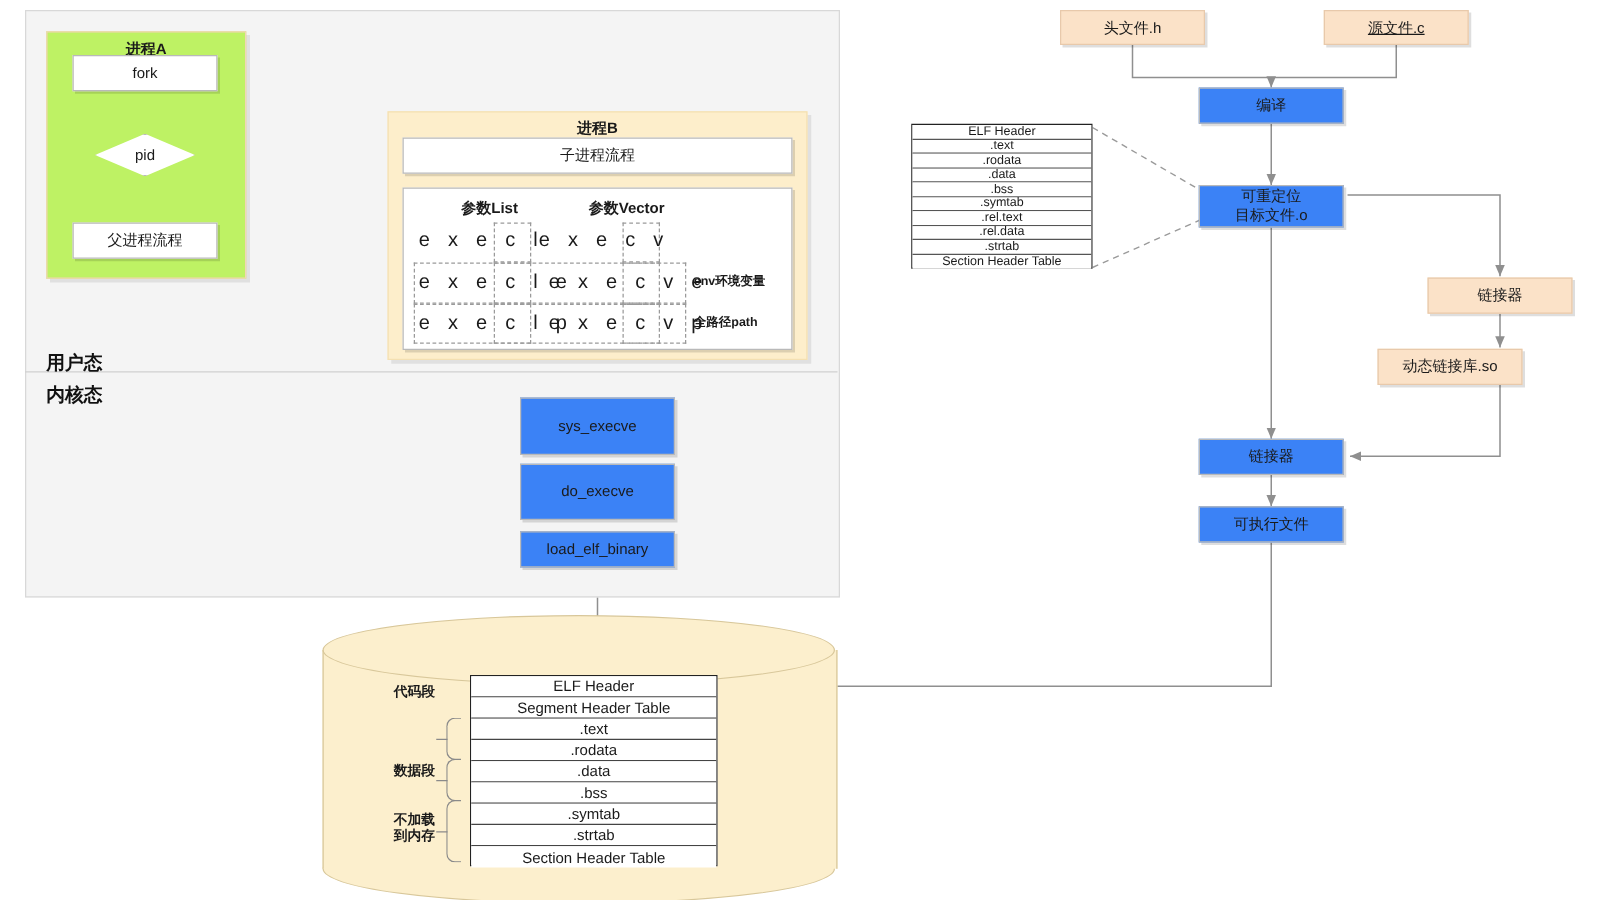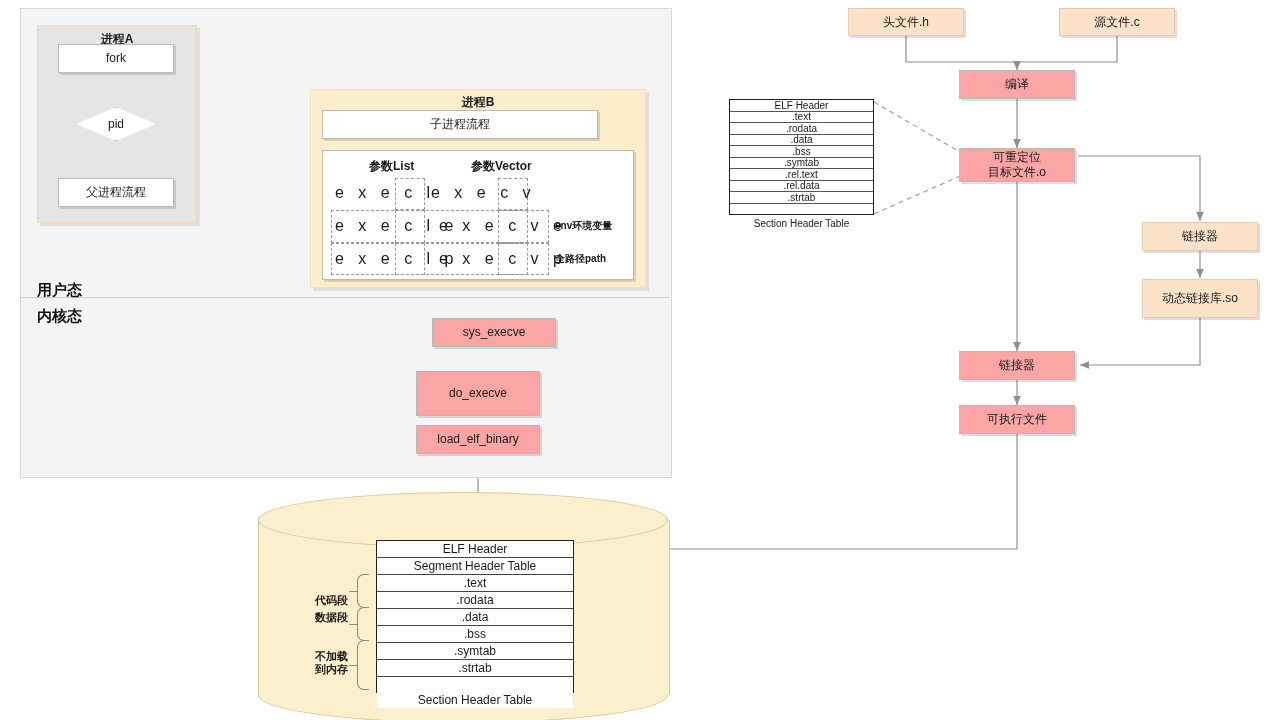--- a/index.html
+++ b/index.html
@@ -8,46 +8,46 @@
   .abs{position:absolute;}
   
   #left-panel{left:20px;top:8px;width:650px;height:468px;background:#f4f4f4;border:1px solid #d8d8d8;}
   #mode-divider{left:20px;top:297px;width:650px;height:1px;background:#cfcfcf;}
   .mode-label{font-size:15px;font-weight:bold;color:#111;}
   #label-user{left:37px;top:281px;}
   #label-kernel{left:37px;top:307px;}
   
   .box{box-sizing:border-box;display:flex;align-items:center;justify-content:center;
        text-align:center;font-size:12px;line-height:1.25;
-       border:1px solid #b9b9b9;background:#fca5a5;
+       border:1px solid #b9b9b9;background:#3b82f6;
        box-shadow:2px 2px 0 0 rgba(0,0,0,0.13);}
   .box.white{background:#ffffff;}
   .box.orange{background:#fbe2c8;border-color:#e8c9ab;}
   .group{box-sizing:border-box;}
-  .group.procA{background:#e5e5e5;border:1px solid #f3d4b6;box-shadow:3px 3px 0 0 rgba(0,0,0,0.08);}
+  .group.procA{background:#bef264;border:1px solid #f3d4b6;box-shadow:3px 3px 0 0 rgba(0,0,0,0.08);}
   .group.procB{background:#fdeecb;border:1px solid #f4e0b2;box-shadow:3px 3px 0 0 rgba(0,0,0,0.08);}
   .group-title{font-size:12px;font-weight:bold;text-align:center;width:100%;}
   
   .diamond{width:80px;height:34px;position:relative;}
   .diamond .shape{position:absolute;inset:0;background:#fff;border:1px solid #b9b9b9;
     transform:skew(0deg);clip-path:polygon(50% 0,100% 50%,50% 100%,0 50%);
     box-shadow:2px 2px 0 0 rgba(0,0,0,0.12);}
   .diamond .txt{position:absolute;inset:0;display:flex;align-items:center;justify-content:center;
     font-size:12px;text-align:center;}
   
   .exec-wrap{position:absolute;}
   .exec-head{font-size:12px;font-weight:bold;position:absolute;}
   .exec-cell{position:absolute;font-size:16px;letter-spacing:5px;white-space:pre;}
   .dash{position:absolute;border:1px dashed #9a9a9a;box-sizing:border-box;}
   .exec-note{position:absolute;font-size:10px;font-weight:bold;}
   
   .elf{position:absolute;border:1px solid #222;box-sizing:border-box;background:#fff;}
   .elf .row{box-sizing:border-box;border-bottom:1px solid #555;display:flex;align-items:center;
     justify-content:center;font-size:10px;background:#fff;}
-  .elf .row:last-child{border-bottom:none;margin-top:14px;}
+  .elf .row:last-child{border-bottom:none;}
   .elf2 .row{font-size:12px;border-bottom:1px solid #444;}
   
   #cylinder-body{left:258px;top:520px;width:410px;height:175px;background:#fcefcd;
     border-left:1px solid #d8c79a;border-right:1px solid #d8c79a;}
   #cylinder-top{left:258px;top:492px;width:410px;height:56px;background:#fcefcd;
     border:1px solid #d8c79a;border-radius:50%;box-sizing:border-box;}
   #cylinder-bottom{left:258px;top:667px;width:410px;height:56px;background:#fcefcd;
     border:1px solid #d8c79a;border-radius:50%;box-sizing:border-box;}
   .brace{position:absolute;font-size:11px;font-weight:bold;text-align:right;line-height:1.15;}
   .brace-curve{position:absolute;border:1px solid #8a8a8a;border-right:none;
@@ -118,21 +118,21 @@
   <div class="shape"></div>
   <div class="txt">pid</div>
 </div>
 <div class="abs box white" style="left:58px;top:178px;width:116px;height:29px;">
   <span>父进程流程</span>
 </div>
 
 <div class="abs group procB" style="left:310px;top:89px;width:336px;height:199px;">
   <div class="group-title" style="margin-top:4px;">进程B</div>
 </div>
-<div class="abs box white" style="left:322px;top:110px;width:276px;height:29px;">
+<div class="abs box white" style="left:322px;top:110px;width:312px;height:29px;">
   <span>子进程流程</span>
 </div>
 <div class="abs box white" style="left:322px;top:150px;width:312px;height:130px;display:block;">
   <div class="exec-wrap" style="left:0;top:0;width:312px;height:130px;">
     <div class="exec-head" style="left:46px;top:8px;">参数List</div>
     <div class="exec-head" style="left:148px;top:8px;">参数Vector</div>
 
     <div class="dash" style="left:72px;top:27px;width:30px;height:32px;"></div>
     <div class="dash" style="left:175px;top:27px;width:30px;height:32px;"></div>
     <div class="dash" style="left:8px;top:59px;width:218px;height:33px;"></div>
@@ -148,47 +148,47 @@
     <div class="exec-cell" style="left:12px;top:65px;">e x e c l e</div>
     <div class="exec-cell" style="left:116px;top:65px;">e x e c v e</div>
     <div class="exec-note" style="left:232px;top:69px;">env环境变量</div>
 
     <div class="exec-cell" style="left:12px;top:98px;">e x e c l p</div>
     <div class="exec-cell" style="left:116px;top:98px;">e x e c v p</div>
     <div class="exec-note" style="left:232px;top:102px;">全路径path</div>
   </div>
 </div>
 
-<div class="abs box" style="left:432px;top:318px;width:124px;height:29px;text-align:right;">
+<div class="abs box" style="left:416px;top:318px;width:124px;height:46px;text-align:right;">
   <span>sys_execve</span>
 </div>
 <div class="abs box" style="left:416px;top:371px;width:124px;height:45px;">
   <span>do_execve</span>
 </div>
 <div class="abs box" style="left:416px;top:425px;width:124px;height:29px;">
   <span>load_elf_binary</span>
 </div>
 
 <div class="abs box orange" style="left:848px;top:8px;width:116px;height:28px;">
   <span>头文件.h</span>
 </div>
-<div class="abs box orange" style="left:1059px;top:8px;width:116px;height:28px;">
+<div class="abs box orange" style="left:1059px;top:8px;width:116px;height:28px;text-decoration:underline;">
   <span>源文件.c</span>
 </div>
 <div class="abs box" style="left:959px;top:70px;width:116px;height:29px;">
   <span>编译</span>
 </div>
 <div class="abs box" style="left:959px;top:148px;width:116px;height:34px;flex-direction:column;">
   <span>可重定位</span>
   <span>目标文件.o</span>
 </div>
 <div class="abs box orange" style="left:1142px;top:222px;width:116px;height:29px;">
   <span>链接器</span>
 </div>
-<div class="abs box orange" style="left:1142px;top:279px;width:116px;height:39px;">
+<div class="abs box orange" style="left:1102px;top:279px;width:116px;height:29px;">
   <span>动态链接库.so</span>
 </div>
 <div class="abs box" style="left:959px;top:351px;width:116px;height:29px;">
   <span>链接器</span>
 </div>
 <div class="abs box" style="left:959px;top:405px;width:116px;height:29px;">
   <span>可执行文件</span>
 </div>
 
 <div class="elf" id="object-elf-table" style="left:729px;top:99px;width:145px;height:116px;">
@@ -213,21 +213,21 @@
     <div class="row" style="height: 17px;">Segment Header Table</div>
     <div class="row" style="height: 17px;">.text</div>
     <div class="row" style="height: 17px;">.rodata</div>
     <div class="row" style="height: 17px;">.data</div>
     <div class="row" style="height: 17px;">.bss</div>
     <div class="row" style="height: 17px;">.symtab</div>
     <div class="row" style="height: 17px;">.strtab</div>
     <div class="row" style="height: 17px;">Section Header Table</div>
   </div>
 
-<div class="brace" style="left:288px;top:594px;width:60px;">代码段</div>
+<div class="brace" style="left:288px;top:548px;width:60px;">代码段</div>
 <div class="brace-curve" style="left:357px;top:574px;width:12px;height:34px;"></div>
 <div class="brace-tick" style="left:349px;top:591px;width:9px;"></div>
 
 <div class="brace" style="left:288px;top:611px;width:60px;">数据段</div>
 <div class="brace-curve" style="left:357px;top:607px;width:12px;height:34px;"></div>
 <div class="brace-tick" style="left:349px;top:624px;width:9px;"></div>
 
 <div class="brace" style="left:288px;top:650px;width:60px;">不加载</div>
 <div class="brace" style="left:288px;top:663px;width:60px;">到内存</div>
 <div class="brace-curve" style="left:357px;top:640px;width:12px;height:50px;"></div>

